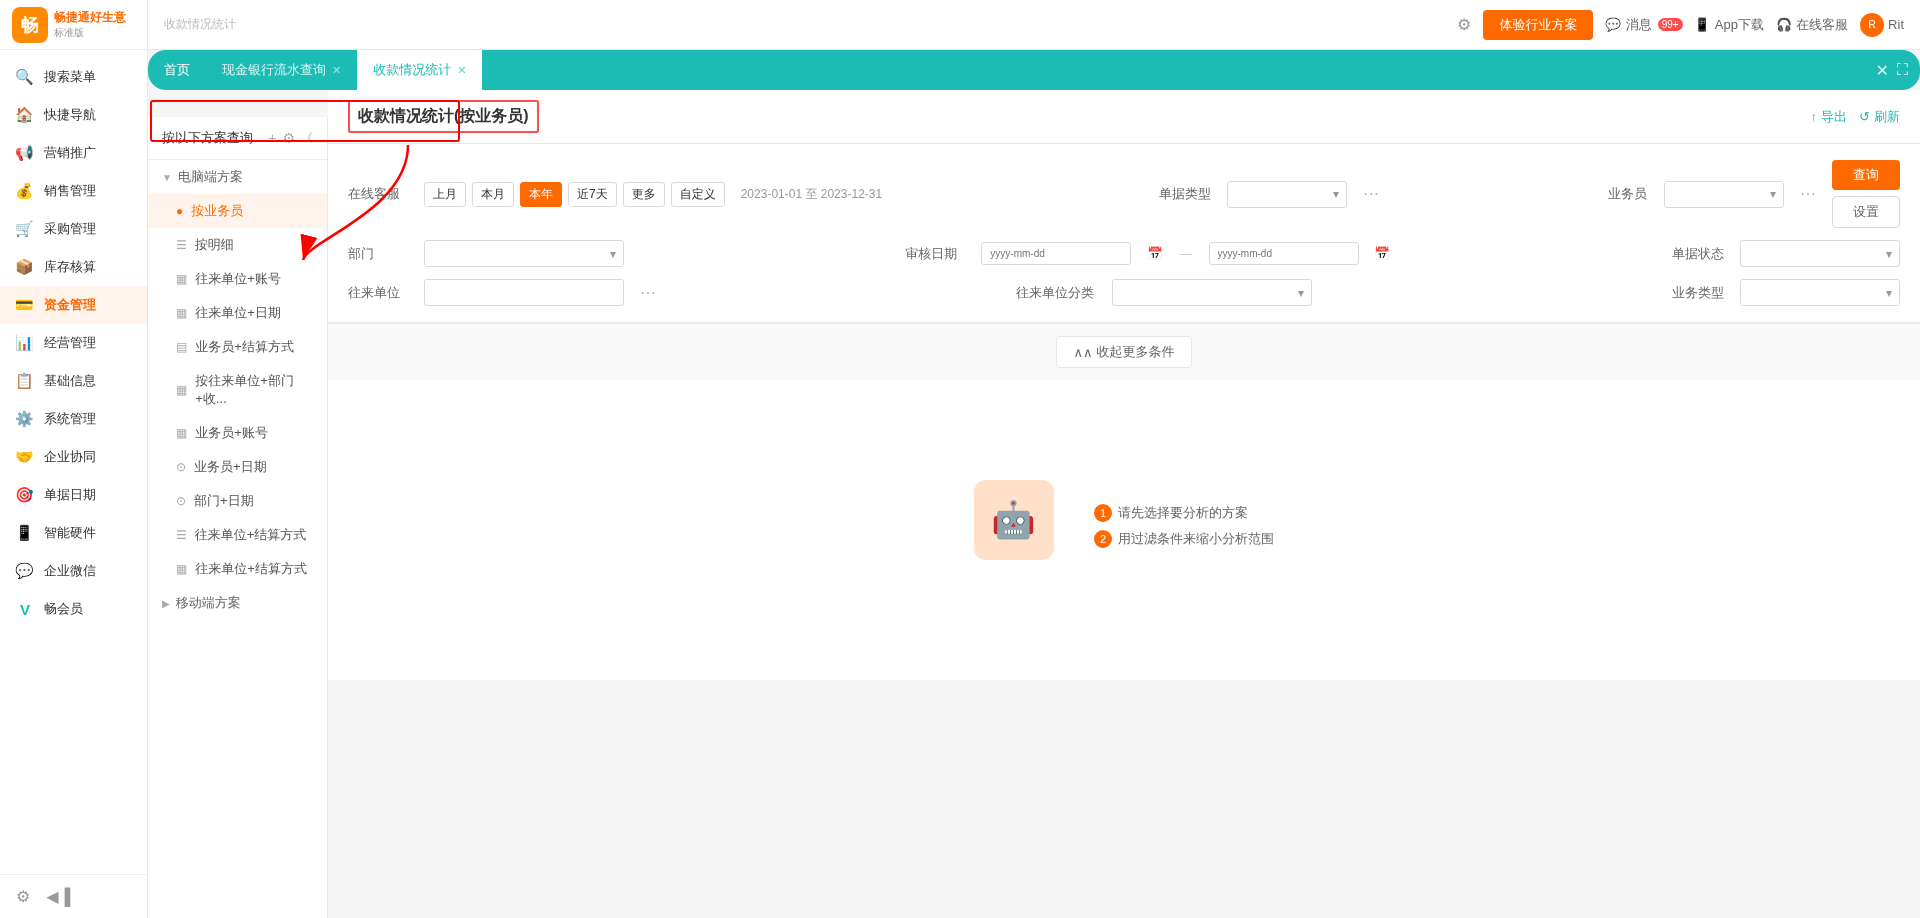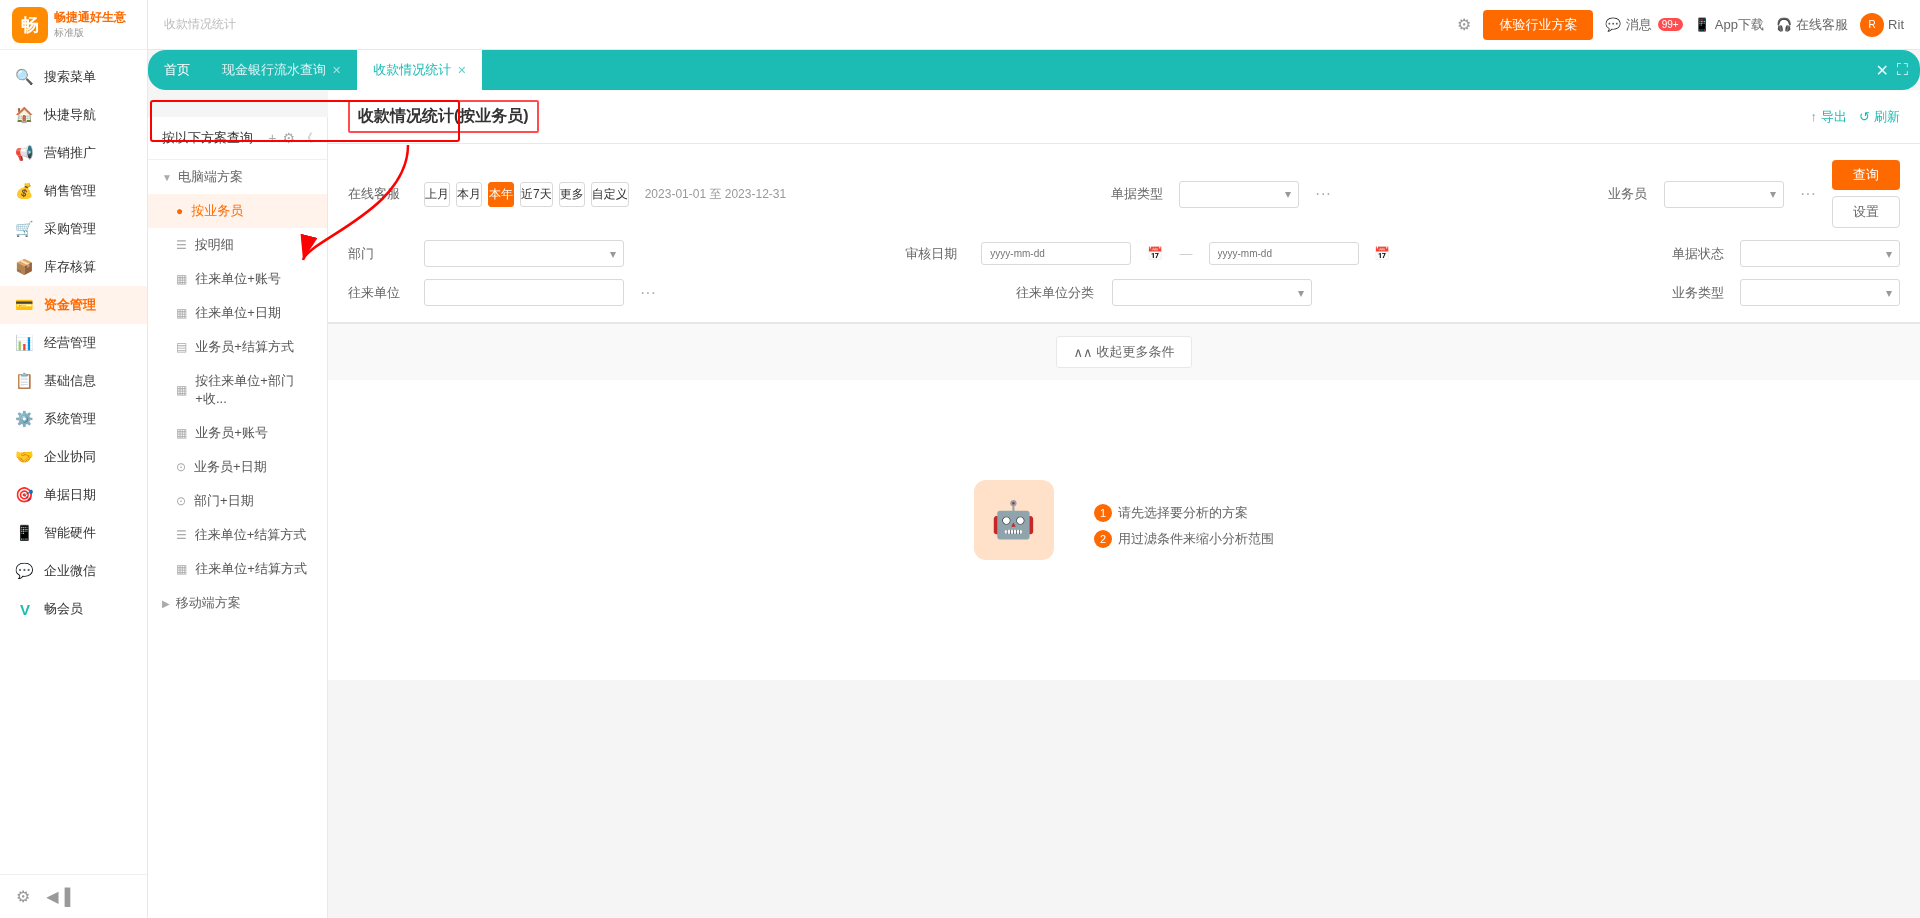--- a/index.html
+++ b/index.html
@@ -90,21 +90,21 @@
       background: #fff; margin: 0; padding: 16px 20px; border-bottom: 1px solid #e8e8e8;
     }
     .filter-row { display: flex; align-items: center; gap: 16px; margin-bottom: 12px; flex-wrap: wrap; }
     .filter-row:last-child { margin-bottom: 0; }
 
     .filter-label { color: #666; font-size: 13px; white-space: nowrap; min-width: 60px; }
     .filter-group { display: flex; align-items: center; gap: 6px; }
 
     
     .date-btn {
-      padding: 3px 0; border: 1px solid #d9d9d9; border-radius: 3px;
+      padding: 3px 8px; border: 1px solid #d9d9d9; border-radius: 3px;
       background: #fff; color: #333; font-size: 12px; cursor: pointer;
     }
     .date-btn.active { background: #ff6a00; color: #fff; border-color: #ff6a00; }
     .date-range { color: #999; font-size: 12px; }
 
     .filter-select {
       border: 1px solid #d9d9d9; border-radius: 3px; padding: 5px 28px 5px 8px;
       font-size: 13px; color: #333; background: #fff; appearance: none;
       cursor: pointer; min-width: 120px; position: relative;
     }

